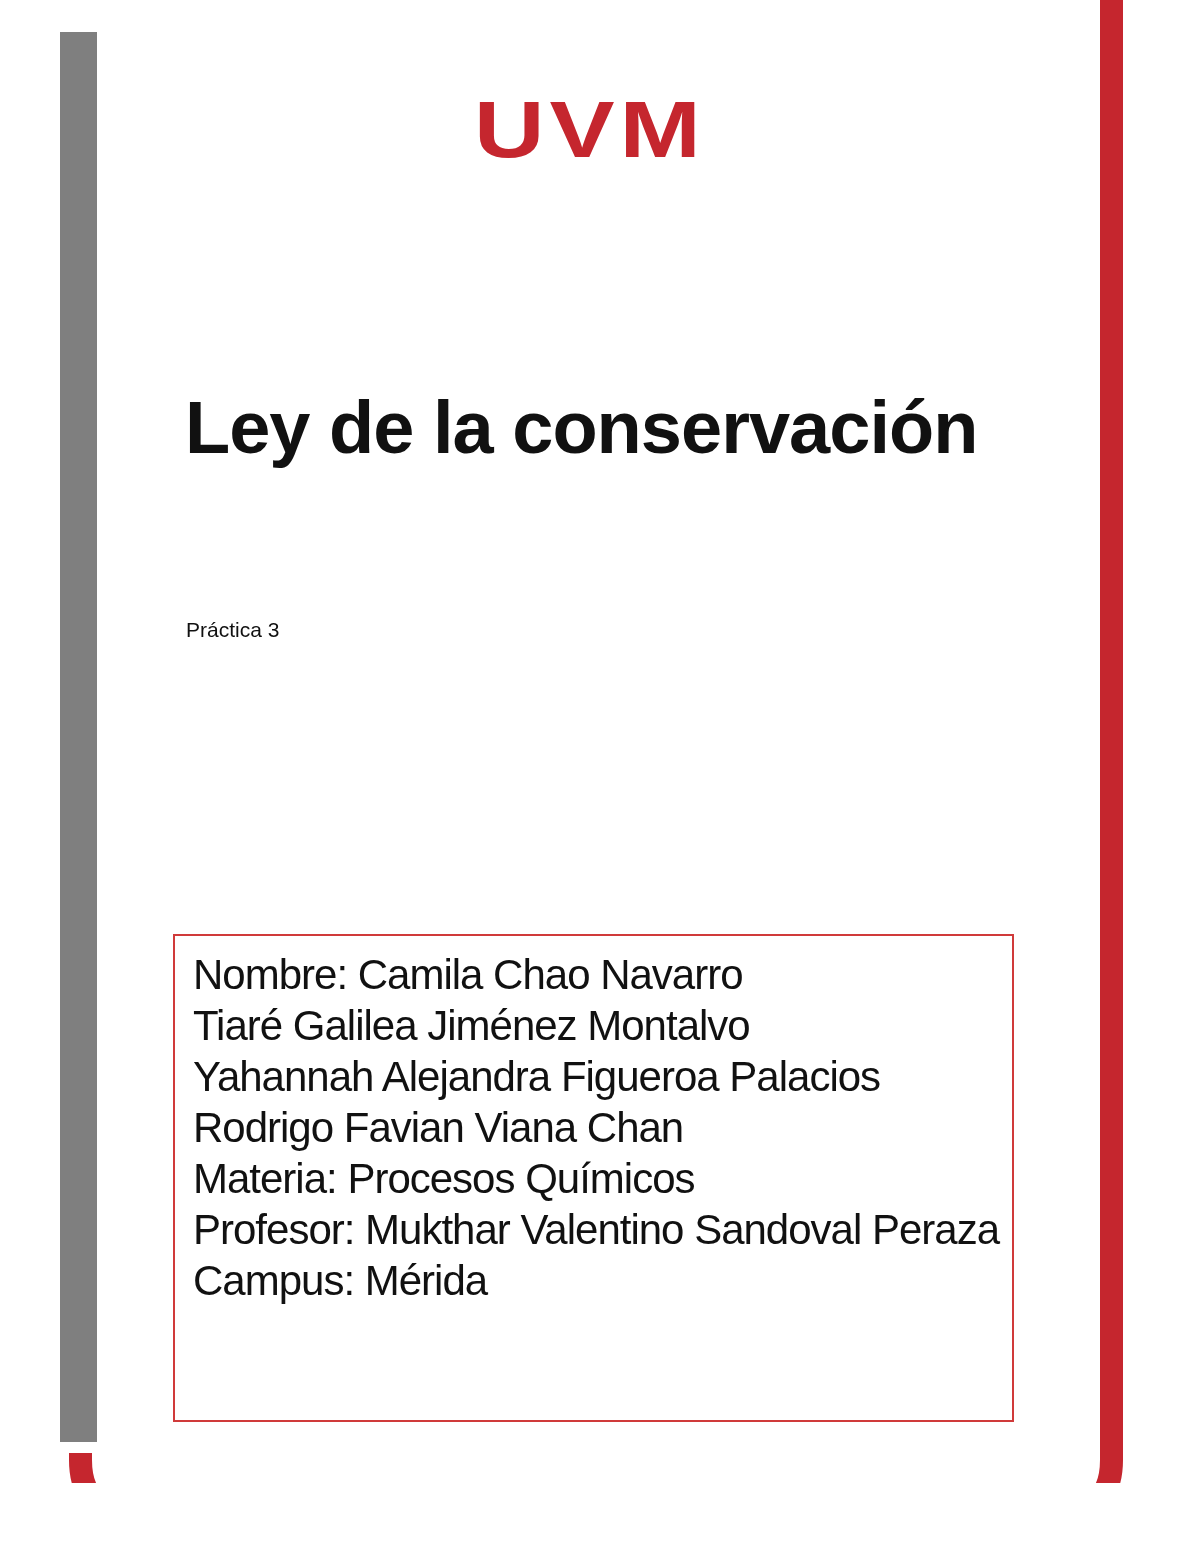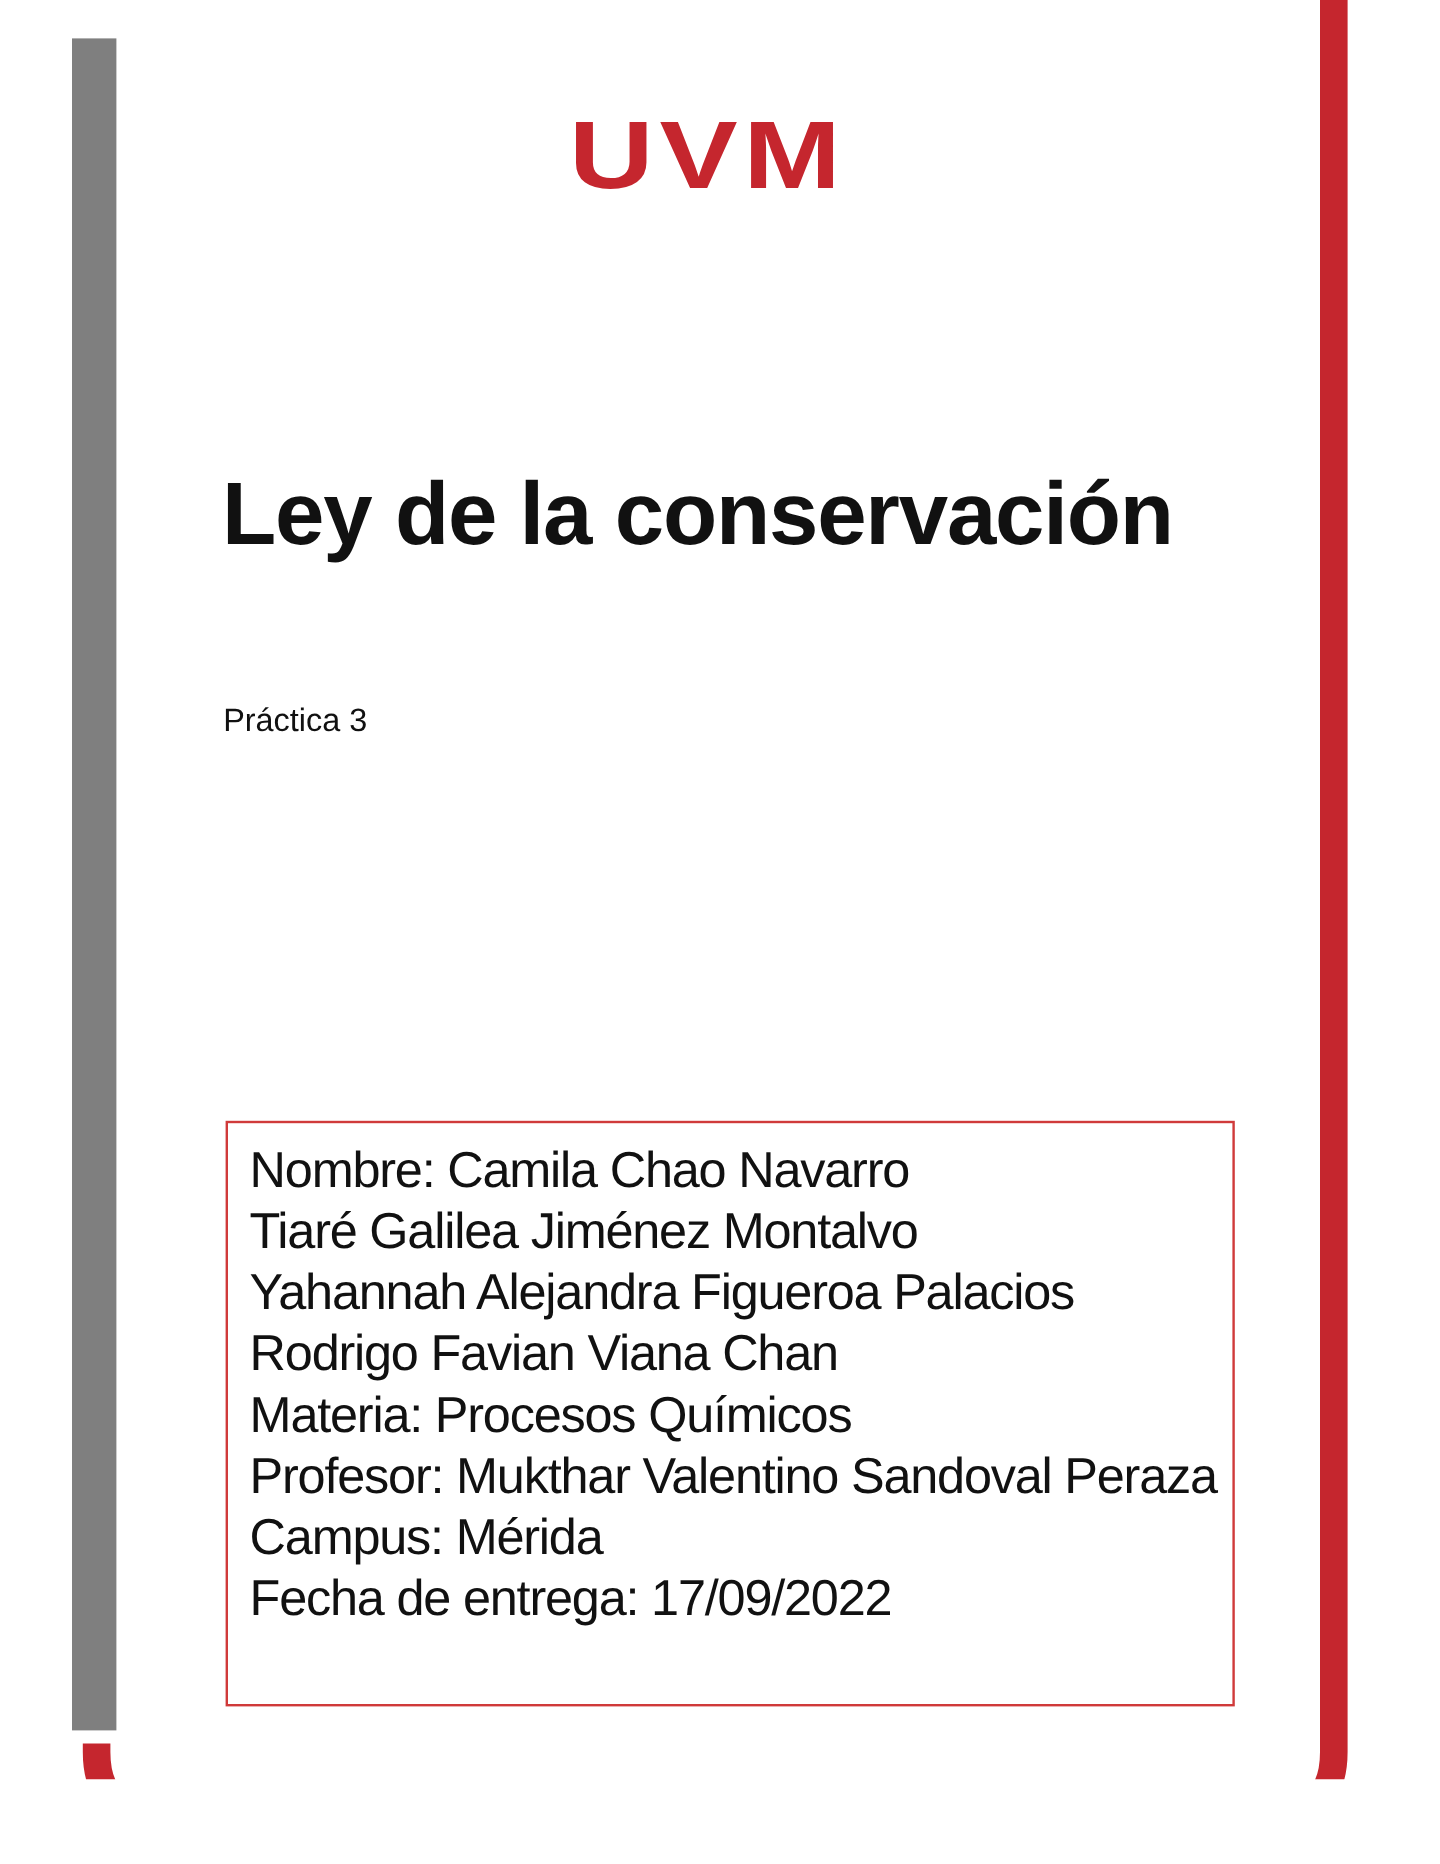--- a/index.html
+++ b/index.html
@@ -35,25 +35,25 @@
     transform:scaleX(1.22);
     transform-origin:center;
   }
   .title{
     position:absolute;left:185px;top:378px;margin:0;
     font-size:74px;font-weight:700;line-height:100px;
     letter-spacing:-1px;color:var(--text);
   }
   .title-line{display:block;white-space:nowrap;}
   .subtitle{
-    position:absolute;left:186px;top:582px;
-    font-size:27px;line-height:36px;color:var(--text);
+    position:absolute;left:186px;top:612px;
+    font-size:21px;line-height:36px;color:var(--text);
   }
   .info-box{
-    position:absolute;left:188px;top:934px;
+    position:absolute;left:173px;top:934px;
     width:841px;height:488px;box-sizing:border-box;
     border:2px solid var(--box-border-red);
     padding:13px 18px;
     background:transparent;
   }
   .info-line{
     font-size:42px;line-height:51px;letter-spacing:-1px;
     white-space:nowrap;color:var(--text);
   }
 </style>
@@ -79,16 +79,15 @@
   <div class="subtitle">Práctica 3</div>
 
   <div class="info-box" id="info-box">
       <div class="info-line">Nombre: Camila Chao Navarro</div>
       <div class="info-line">Tiaré Galilea Jiménez Montalvo</div>
       <div class="info-line">Yahannah Alejandra Figueroa Palacios</div>
       <div class="info-line">Rodrigo Favian Viana Chan</div>
       <div class="info-line">Materia: Procesos Químicos</div>
       <div class="info-line">Profesor: Mukthar Valentino Sandoval Peraza</div>
       <div class="info-line">Campus: Mérida</div>
-      <div class="info-line">Fecha de entrega: 17/09/2022</div>
     </div>
 
 </div>
 
 </body></html>

